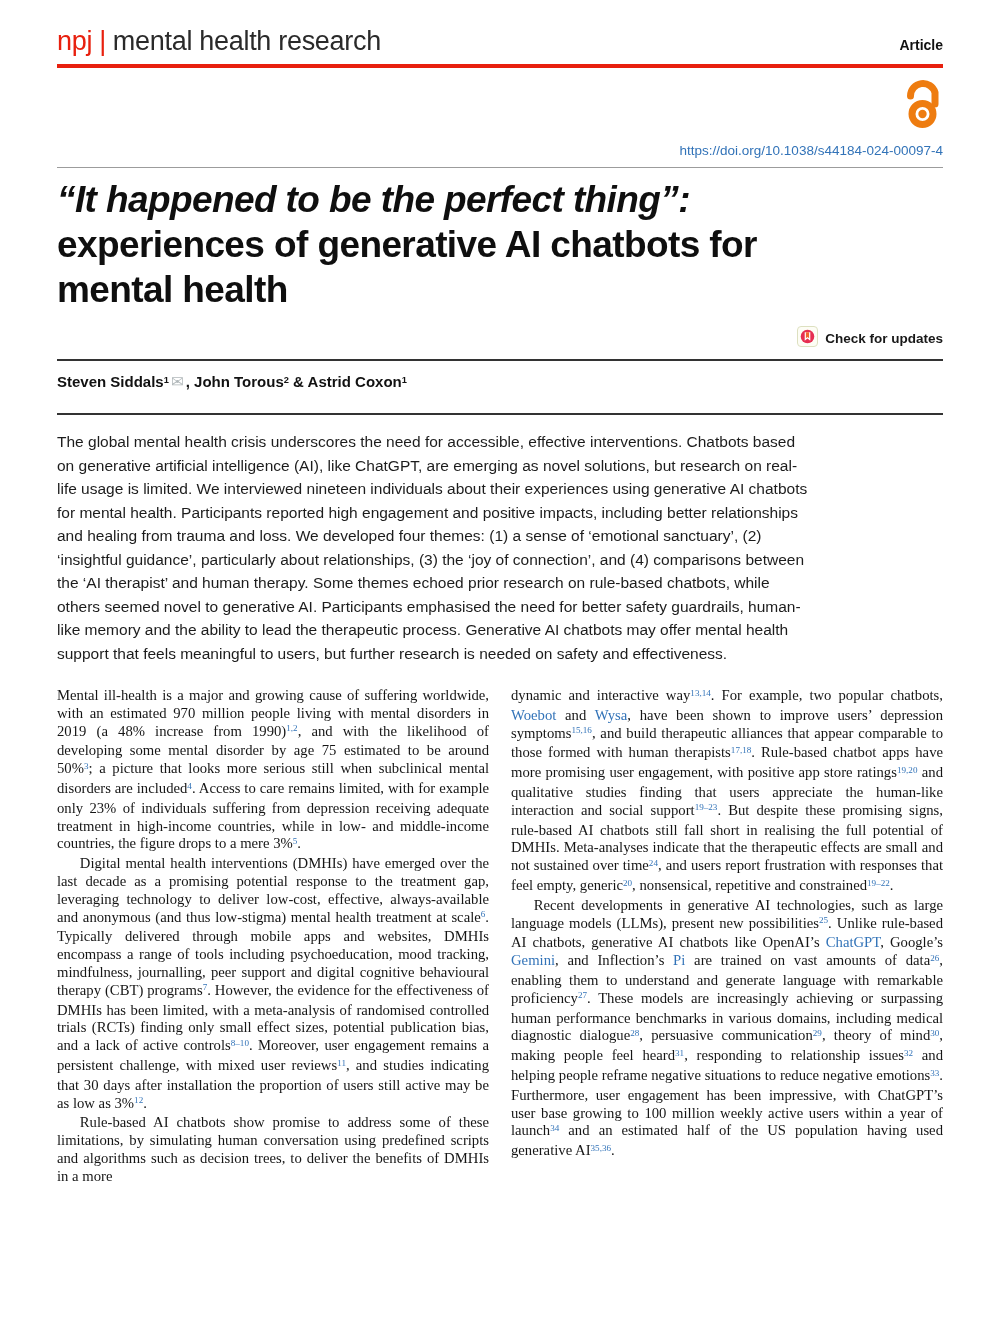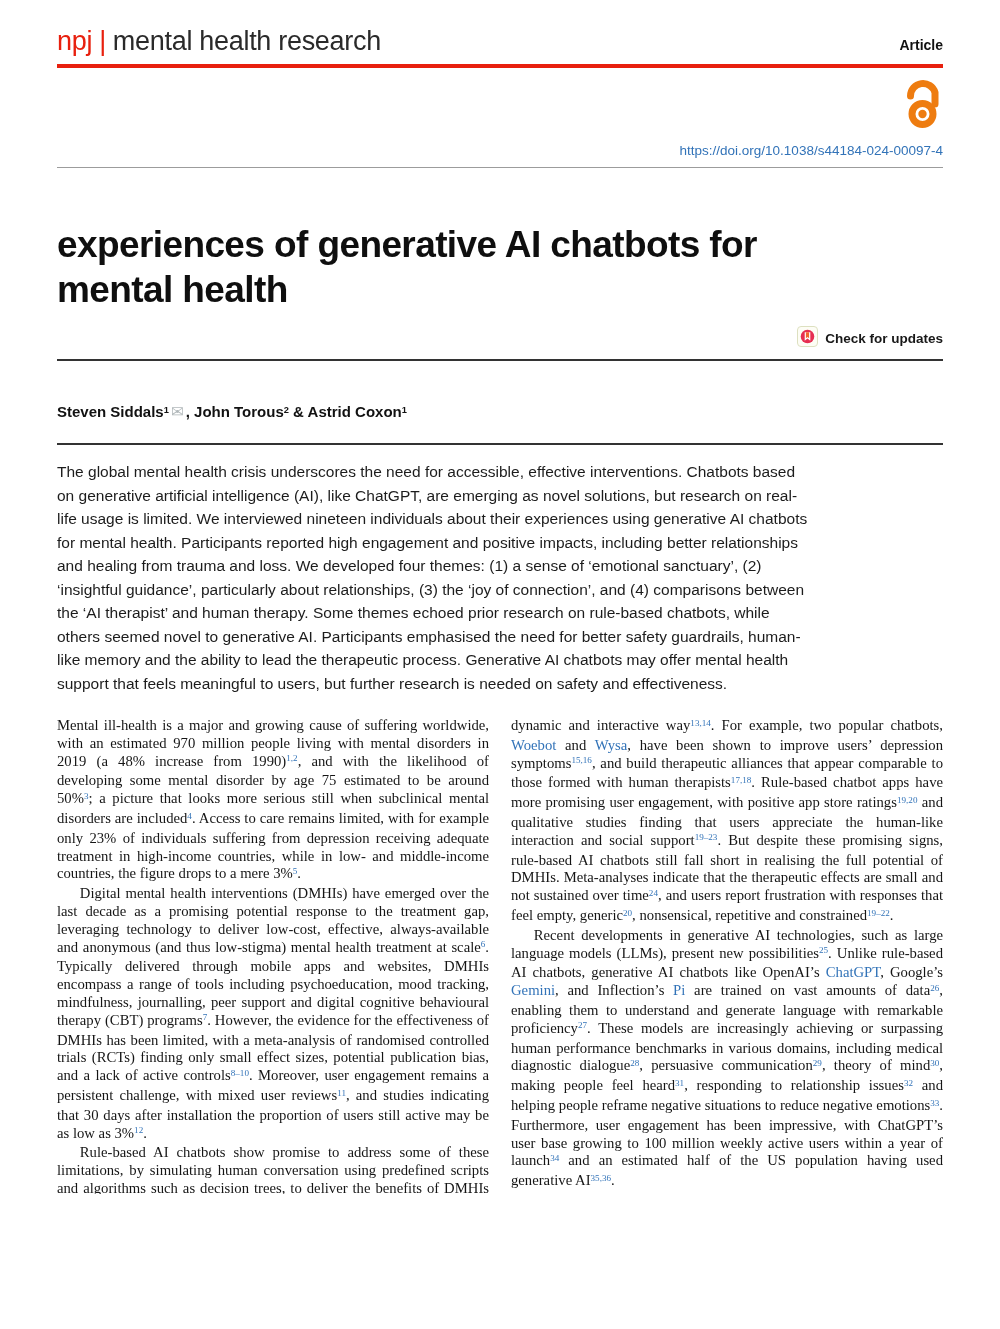--- a/index.html
+++ b/index.html
@@ -38,21 +38,21 @@
   
   .title{
     margin-top:9px;
     font-size:37px;line-height:45px;font-weight:700;
     letter-spacing:-0.6px;color:#0f0f0f;
   }
   .title .t-italic{font-style:italic;}
   
   .check-row{display:flex;justify-content:flex-end;align-items:center;gap:7px;margin-top:14px;font-size:13.5px;font-weight:700;}
   .dark-rule{margin-top:9px;height:2px;background:#333;}
-  .authors{font-size:15px;font-weight:700;padding:12px 0 13px 0;color:#111;margin-top:30px;}
+  .authors{font-size:15px;font-weight:700;padding:12px 0 13px 0;color:#111;}
   
   .abstract{
     margin-top:15px;width:757px;
     font-size:15.5px;line-height:23.5px;color:#1c1c1c;
   }
   
   .columns{display:flex;gap:22px;margin-top:22px;}
   .col{flex:1;min-width:0;}
   .col p{
     font-family:var(--serif);
@@ -99,21 +99,21 @@
     </span>
   </div>
 
   <div class="doi-row">
     <a href="#">https://doi.org/10.1038/s44184-024-00097-4</a>
   </div>
 
   <div class="thin-rule"></div>
 
   <h1 class="title">
-    <br>
+    <span class="t-italic">“It happened to be the perfect thing”:</span><br>
     <span>experiences of generative AI chatbots for</span><br>
     <span>mental health</span>
   </h1>
 
   <div class="check-row">
     <span>
       <svg width="21" height="21" viewBox="0 0 21 21" aria-hidden="true">
         <rect x="0.5" y="0.5" width="20" height="20" rx="3.5" fill="#fdfdf5" stroke="#dde0c0"></rect>
         <circle cx="10.5" cy="10.5" r="6.8" fill="#e62e51"></circle>
         <path d="M7.7 6.2 h5.6 v8.6 l-2.8 -2.2 l-2.8 2.2 z" fill="#ffffff"></path>

